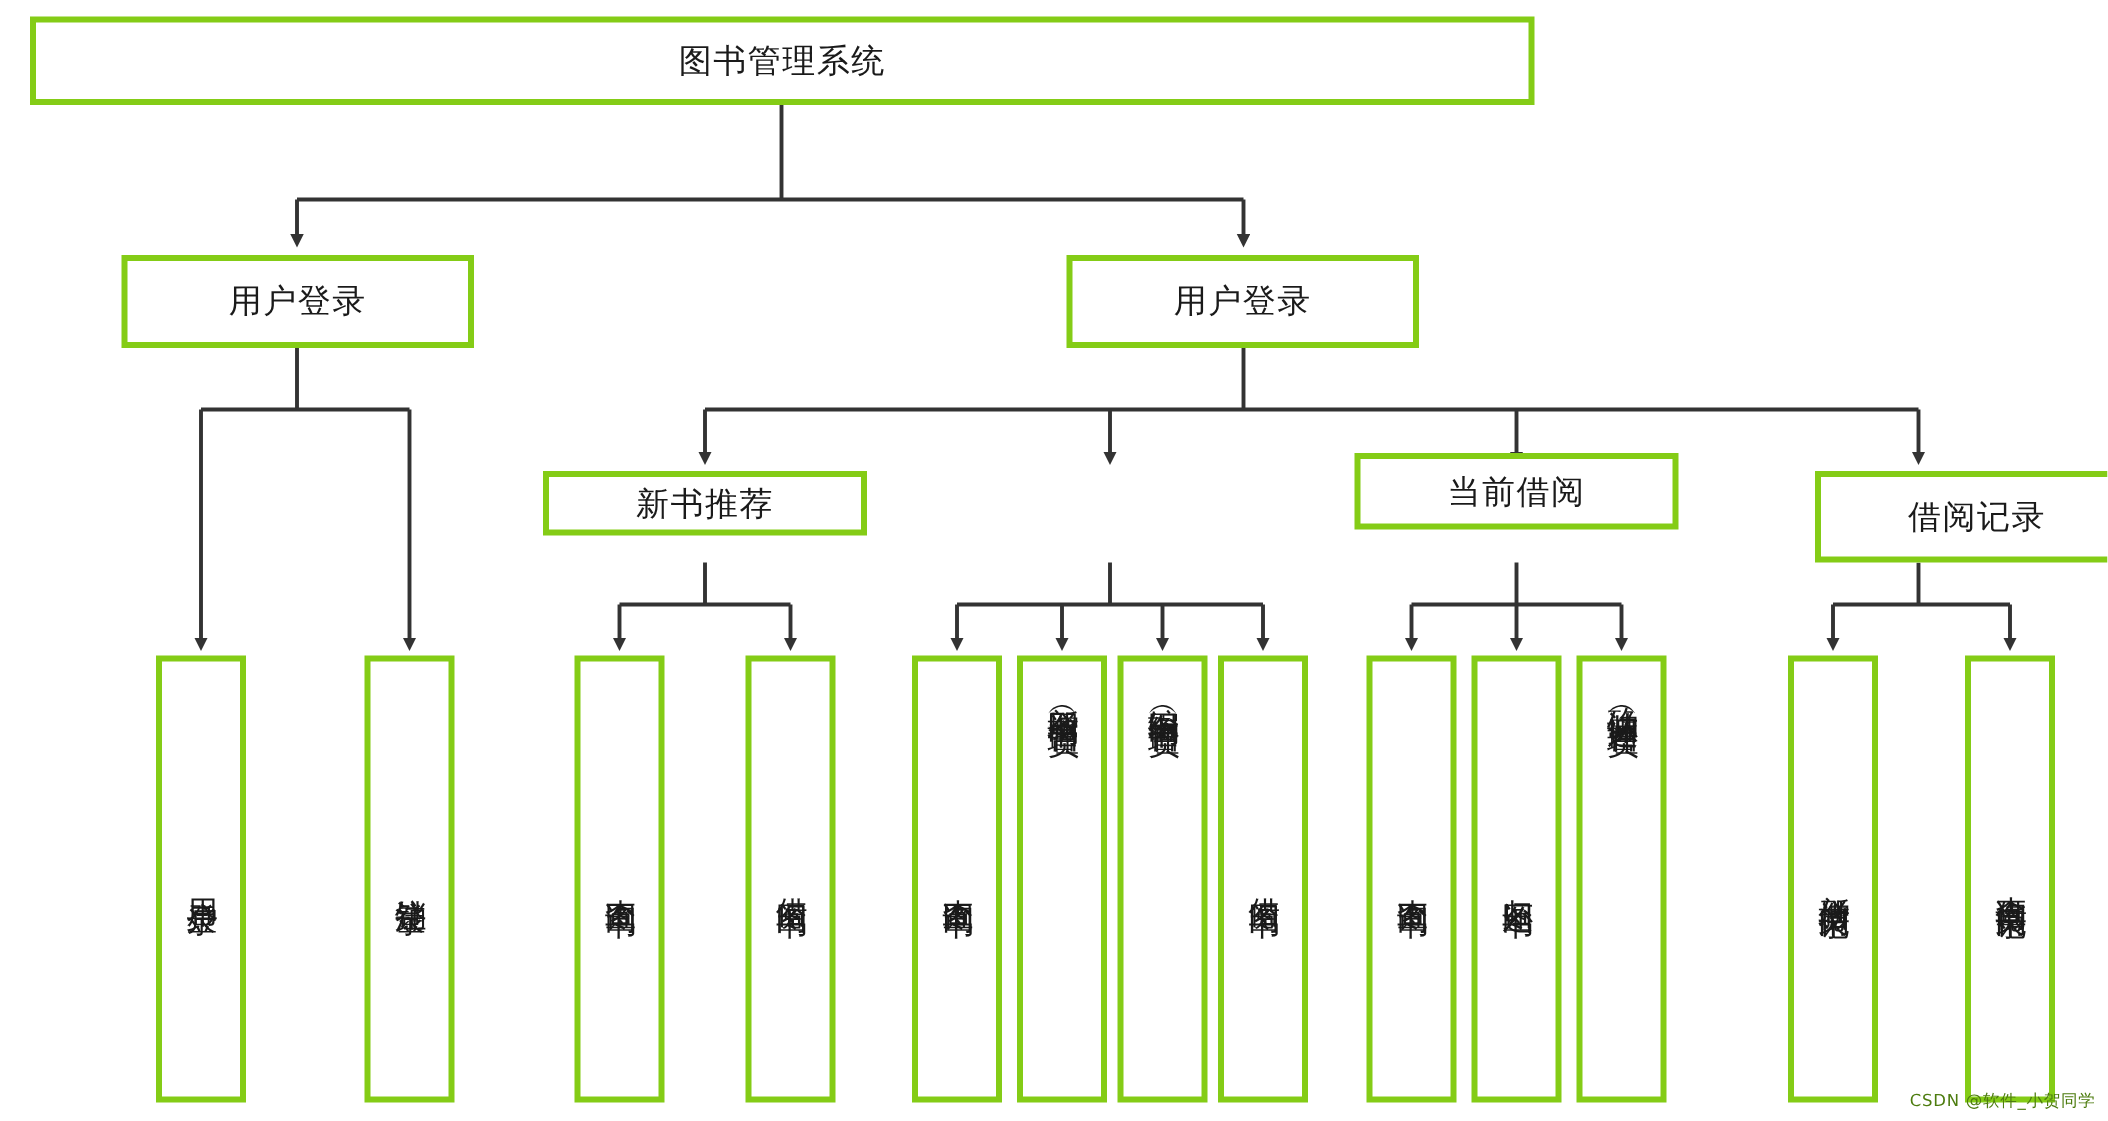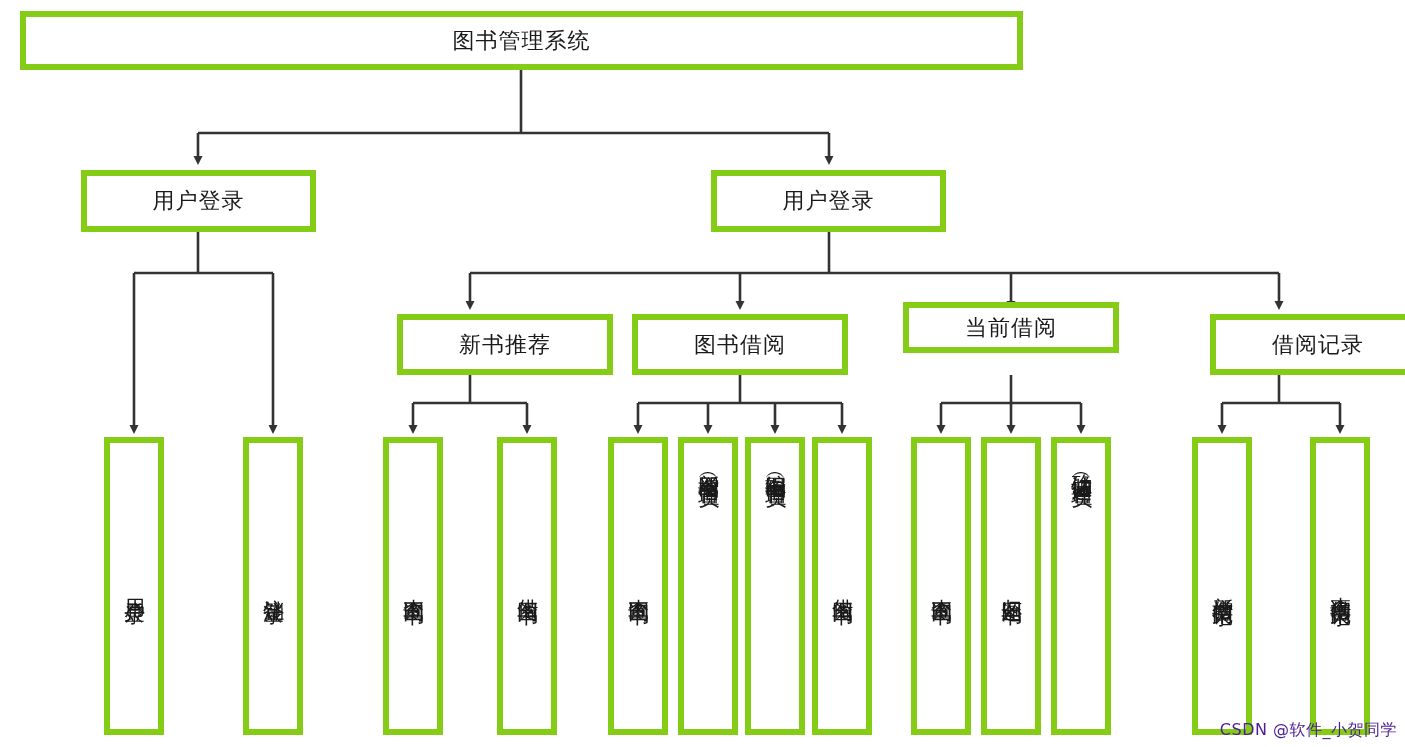--- a/index.html
+++ b/index.html
@@ -22,21 +22,21 @@
     left: 0;
     top: 0;
     width: 1405px;
     height: 747px;
     pointer-events: none;
   }
   .node {
     position: absolute;
     box-sizing: border-box;
     background: #ffffff;
-    border: 6px solid #84cc16;
+    border: 4px solid #84cc16;
     display: flex;
     align-items: center;
     justify-content: center;
     text-align: center;
     color: #1a1a1a;
   }
   .node.horizontal {
     font-size: 22px;
     letter-spacing: 1px;
   }
@@ -54,22 +54,22 @@
     white-space: nowrap;
   }
   .node.vcenter {
     align-items: center;
     padding-top: 0;
   }
   #watermark {
     position: absolute;
     right: 8px;
     bottom: 6px;
-    font-size: 16px;
-    color: #4c1d95;
+    font-size: 11px;
+    color: #4d7c0f;
     letter-spacing: 0.5px;
     white-space: nowrap;
   }
 </style>
 </head>
 <body>
 
 <div id="canvas">
 
   <svg class="connectors" viewBox="0 0 1405 747" xmlns="http://www.w3.org/2000/svg">
@@ -127,27 +127,24 @@
   </div>
 
   <div class="node horizontal" style="left:81px; top:170px; width:235px; height:62px;">
     <span>用户登录</span>
   </div>
 
   <div class="node horizontal" style="left:711px; top:170px; width:235px; height:62px;">
     <span>用户登录</span>
   </div>
 
-  <div class="node horizontal" style="left:362px; top:314px; width:216px; height:61px;margin-left:35px;">
+  <div class="node horizontal" style="left:362px; top:314px; width:216px; height:43px;">
     <span>新书推荐</span>
   </div>
 
-  <div class="node horizontal" style="left:632px; top:314px; width:216px; height:61px;">
-    <span>图书借阅</span>
-  </div>
 
   <div class="node horizontal" style="left:903px; top:302px; width:216px; height:51px;">
     <span>当前借阅</span>
   </div>
 
   <div class="node horizontal" style="left:1171px; top:314px; width:216px; height:61px;margin-left:39px;">
     <span>借阅记录</span>
   </div>
 
   <div class="node vertical vcenter" style="left:104px; top:437px; width:60px; height:298px;">

